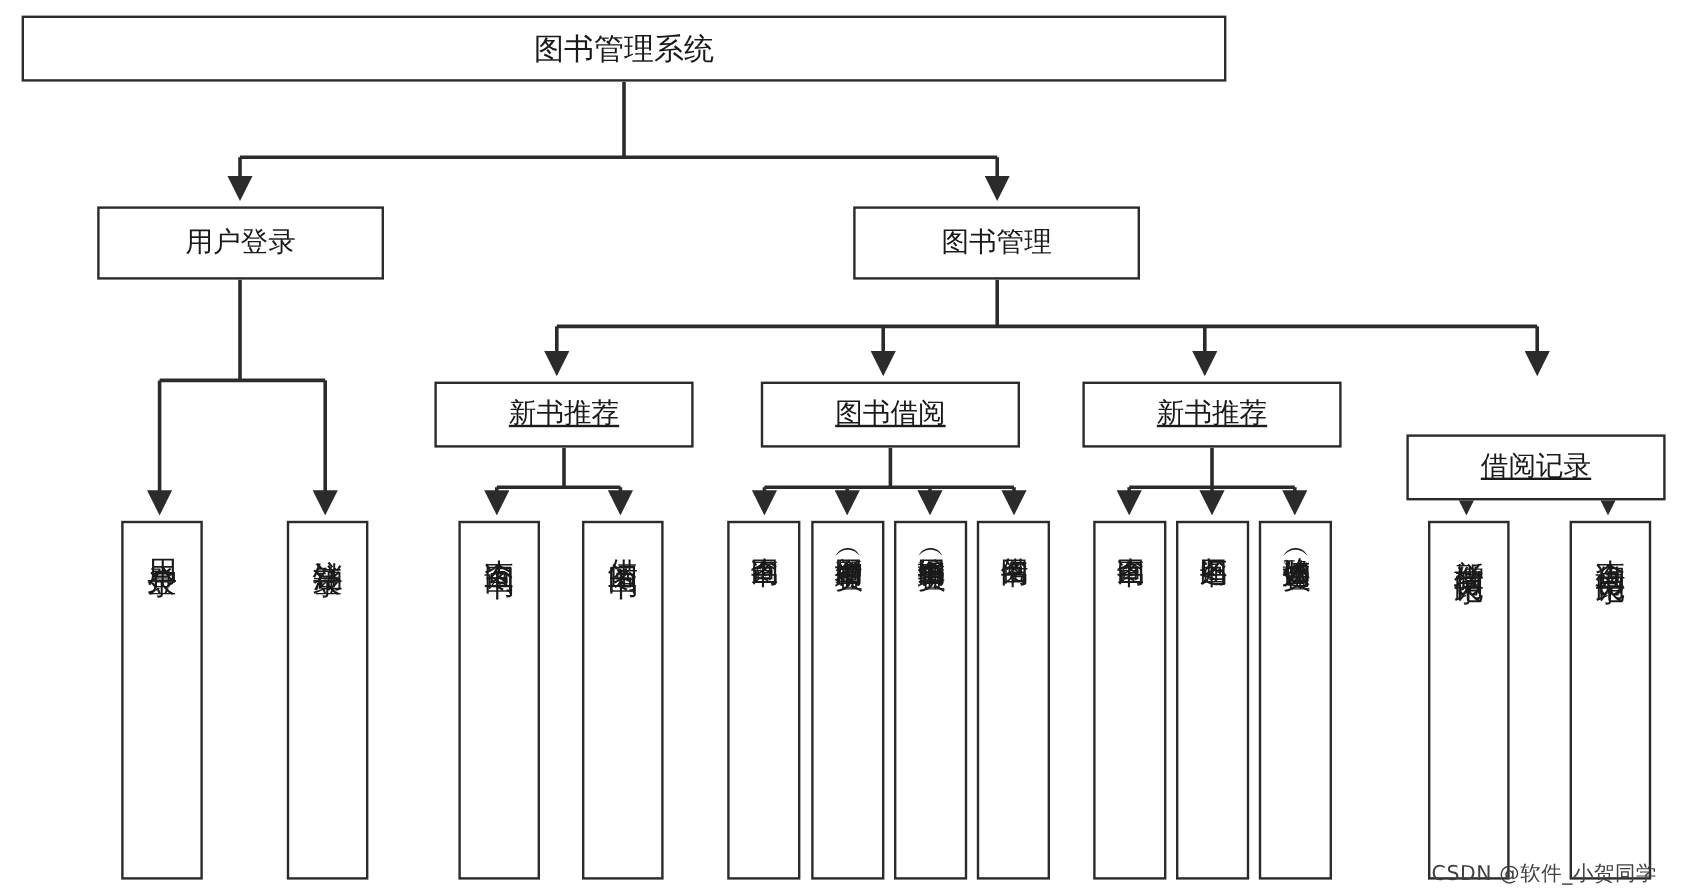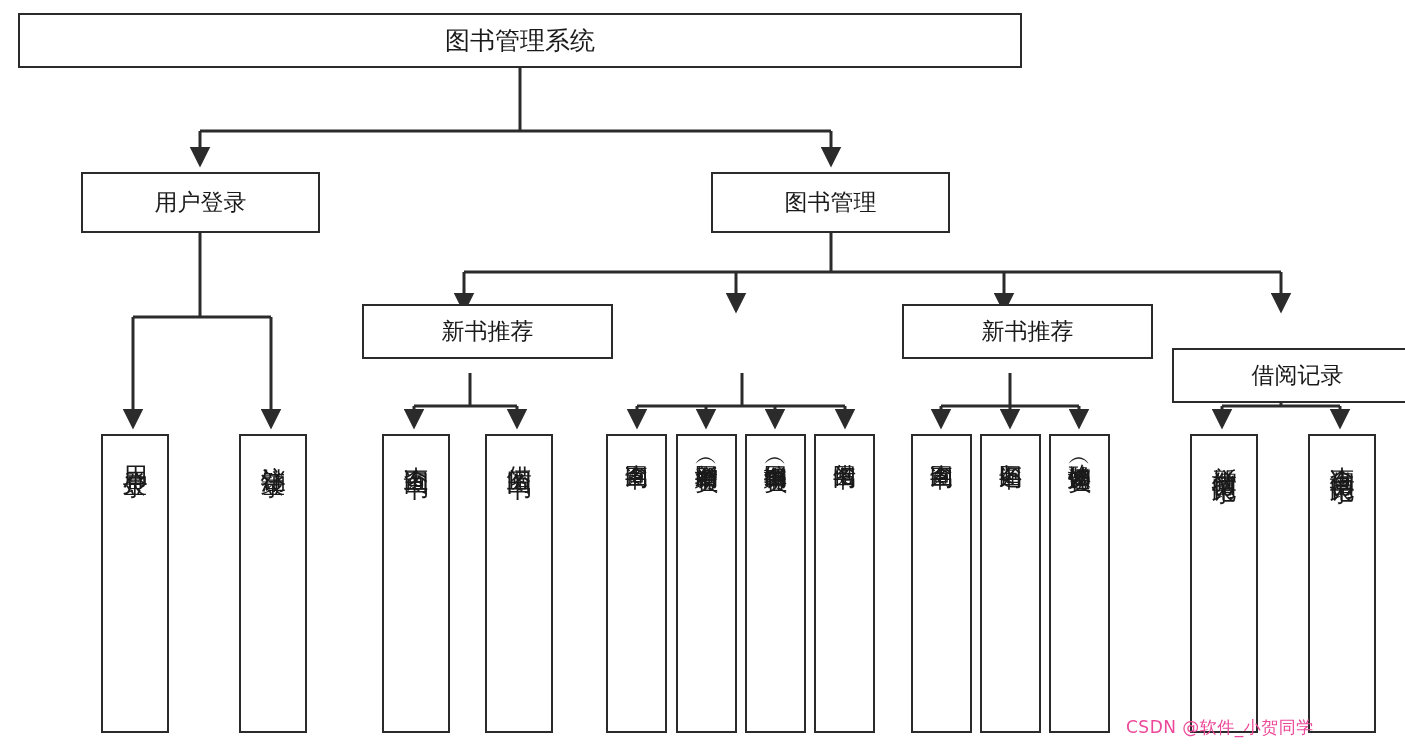--- a/index.html
+++ b/index.html
@@ -61,23 +61,24 @@
     height: 61px;
     top: 172px;
   }
   .node.level-1 .node-label {
     font-size: 23px;
   }
   #node-user-login { left: 81px; }
   #node-book-manage { left: 711px; }
   
   .node.level-2 {
-    width: 251px;
+    width: 216px;
     height: 55px;
-    top: 304px;
+    top: 318px;
+    text-decoration: underline;
   }
   .node.level-2 .node-label {
     font-size: 23px;
   }
   #node-new-book-rec { left: 362px; }
   #node-book-borrow { left: 634px; }
   #node-current-borrow { left: 902px; }
   #node-borrow-record { left: 1172px; margin-top: 44px; }
   
   .node.leaf {
@@ -100,24 +101,24 @@
     width: 68px;
   }
   .node.leaf.narrow {
     width: 61px;
   }
   .node.leaf.wide .node-label { font-size: 25px; }
   .node.leaf.narrow .node-label { font-size: 23px; letter-spacing: 1px; }
   
   #watermark {
     position: absolute;
-    left: 1126px;
+    left: 1193px;
     top: 716px;
     font-size: 17px;
-    color: #ec4899;
+    color: #404040;
     white-space: nowrap;
     letter-spacing: 0.5px;
   }
 </style>
 </head>
 <body>
 
 <div id="diagram-root">
 
   <svg id="edge-layer" viewBox="0 0 1405 747" width="1405" height="747" xmlns="http://www.w3.org/2000/svg">
@@ -177,20 +178,23 @@
   <div class="node level-1" id="node-user-login">
     <span class="node-label">用户登录</span>
   </div>
   <div class="node level-1" id="node-book-manage">
     <span class="node-label">图书管理</span>
   </div>
 
   <div class="node level-2" id="node-new-book-rec">
     <span class="node-label">新书推荐</span>
   </div>
+  <div class="node level-2" id="node-book-borrow">
+    <span class="node-label">图书借阅</span>
+  </div>
   <div class="node level-2" id="node-current-borrow">
     <span class="node-label">新书推荐</span>
   </div>
   <div class="node level-2" id="node-borrow-record">
     <span class="node-label">借阅记录</span>
   </div>
 
   <div class="node leaf wide" style="left:101px;">
     <span class="node-label">用户登录</span>
   </div>

